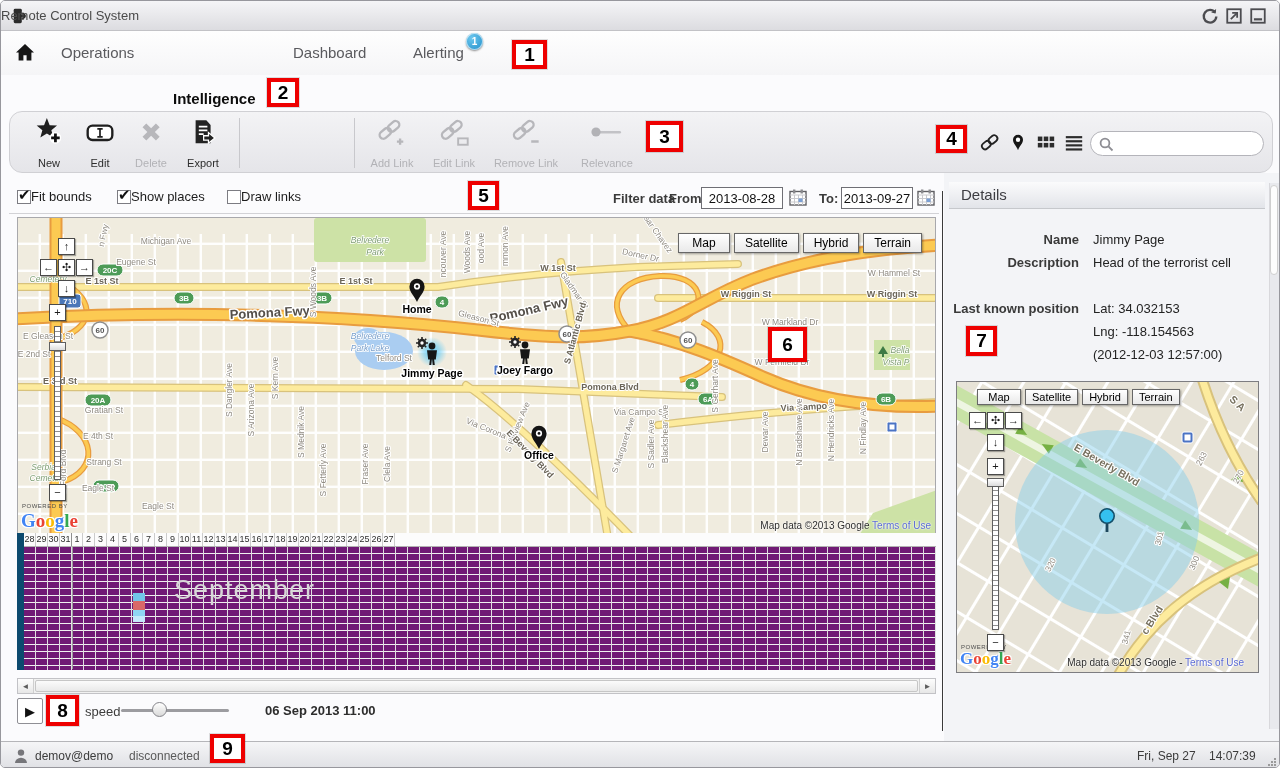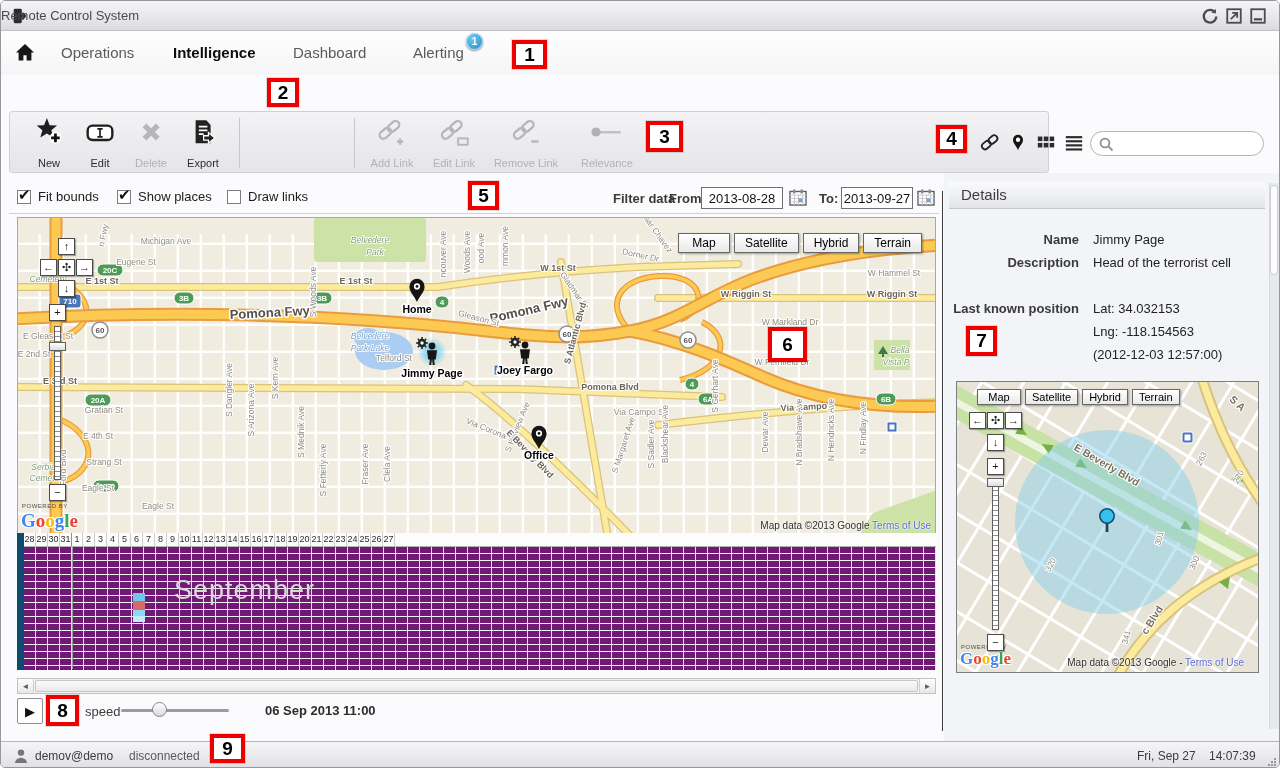--- a/index.html
+++ b/index.html
@@ -8,47 +8,47 @@
 
   
   .titlebar { position:absolute; left:0; top:0; width:100%; height:30px;
     background:linear-gradient(#f5f5f7,#dcdce0); border-bottom:1px solid #c2c2c6; }
   .app-title { position:absolute; left:0; right:0; top:7px; text-align:left; font-size:13px; color:#4a4a4a; }
   .tb-ico { position:absolute; top:6px; width:18px; height:18px; }
 
   
   .navbar { position:absolute; left:0; top:30px; width:100%; height:44px; background:linear-gradient(#fefefe,#f5f5f7); }
   .tab { position:absolute; top:13px; font-size:15px; color:#5a5a5e; cursor:default; }
-  .tab.active { color:#0d0d0d; font-weight:bold; }
+  .tab.active { color:#0d0d0d; font-weight:bold;margin-top:46px; }
   .badge { position:absolute; left:465px; top:2px; width:17px; height:17px; border-radius:50%;
     background:radial-gradient(circle at 35% 30%, #6cc7ee, #1f8dc9); color:#fff; font-size:10px; font-weight:bold;
     display:flex; align-items:center; justify-content:center; box-shadow:0 1px 2px rgba(0,0,0,.45), inset 0 0 0 1px rgba(255,255,255,.6); }
 
   
   .breadcrumb { position:absolute; left:8px; top:80px; width:1264px; height:27px; background:#ebebee;
     border:1px solid #d2d2d6; border-radius:2px; }
   .bc-txt { position:absolute; top:5px; font-size:13px; color:#202020; }
   .bc-ico { position:absolute; top:4px; width:18px; height:18px; }
 
   
-  .toolbar { position:absolute; left:8px; top:110px; width:1040px; height:62px;
-    background:linear-gradient(#f3f3f5,#e5e5e9); border:1px solid #d0d0d4; border-radius:3px; }
+  .toolbar { position:absolute; left:8px; top:110px; width:1264px; height:62px;
+    background:linear-gradient(#f3f3f5,#e5e5e9); border:1px solid #d0d0d4; border-radius:13px; }
   .tbtn { position:absolute; top:4px; height:54px; display:flex; flex-direction:column; align-items:center;
     justify-content:space-between; transform:translateX(-50%); padding:1px 4px; cursor:default; }
   .tbtn span { font-size:11px; color:#2d2d2d; white-space:nowrap; }
   .tbtn.disabled span { color:#b2b2b6; }
   .tsep { position:absolute; top:6px; height:50px; width:1px; background:#c8c8cc; }
   .rticon { position:absolute; top:20px; width:20px; height:20px; }
   .searchbox { position:absolute; left:1080px; top:19px; width:174px; height:25px; background:#fff;
     border:1px solid #b4b4ba; border-radius:13px; }
   .searchbox input { position:absolute; left:28px; top:2px; width:138px; height:19px; border:none; outline:none; font-size:12px; background:transparent; }
   .searchbox svg { position:absolute; left:8px; top:5px; }
 
   
-  .chk { position:absolute; top:188px; display:flex; align-items:center; gap:7px; font-size:13px; color:#1c1c1c; }
+  .chk { position:absolute; top:188px; display:flex; align-items:center; font-size:13px; color:#1c1c1c; }
   .chkbox { width:14px; height:14px; border:1px solid #7c7c82; background:#fff; position:relative; }
   .chkbox.checked::after { content:"✔"; position:absolute; left:0px; top:-5px; font-size:15px; color:#111; }
   .flt-lbl { position:absolute; top:190px; font-size:13px; color:#3a3a3a; }
   .flt-lbl.b { font-weight:bold; }
   .dateinput { position:absolute; top:186px; height:22px; width:82px; border:1px solid #6f6f75; font-size:13px;
     text-align:center; color:#111; background:#fff; }
   .calico { position:absolute; top:188px; width:18px; height:17px; }
   .rule { position:absolute; left:8px; top:212px; width:930px; height:1px; background:#d2d2d6; }
 
   

